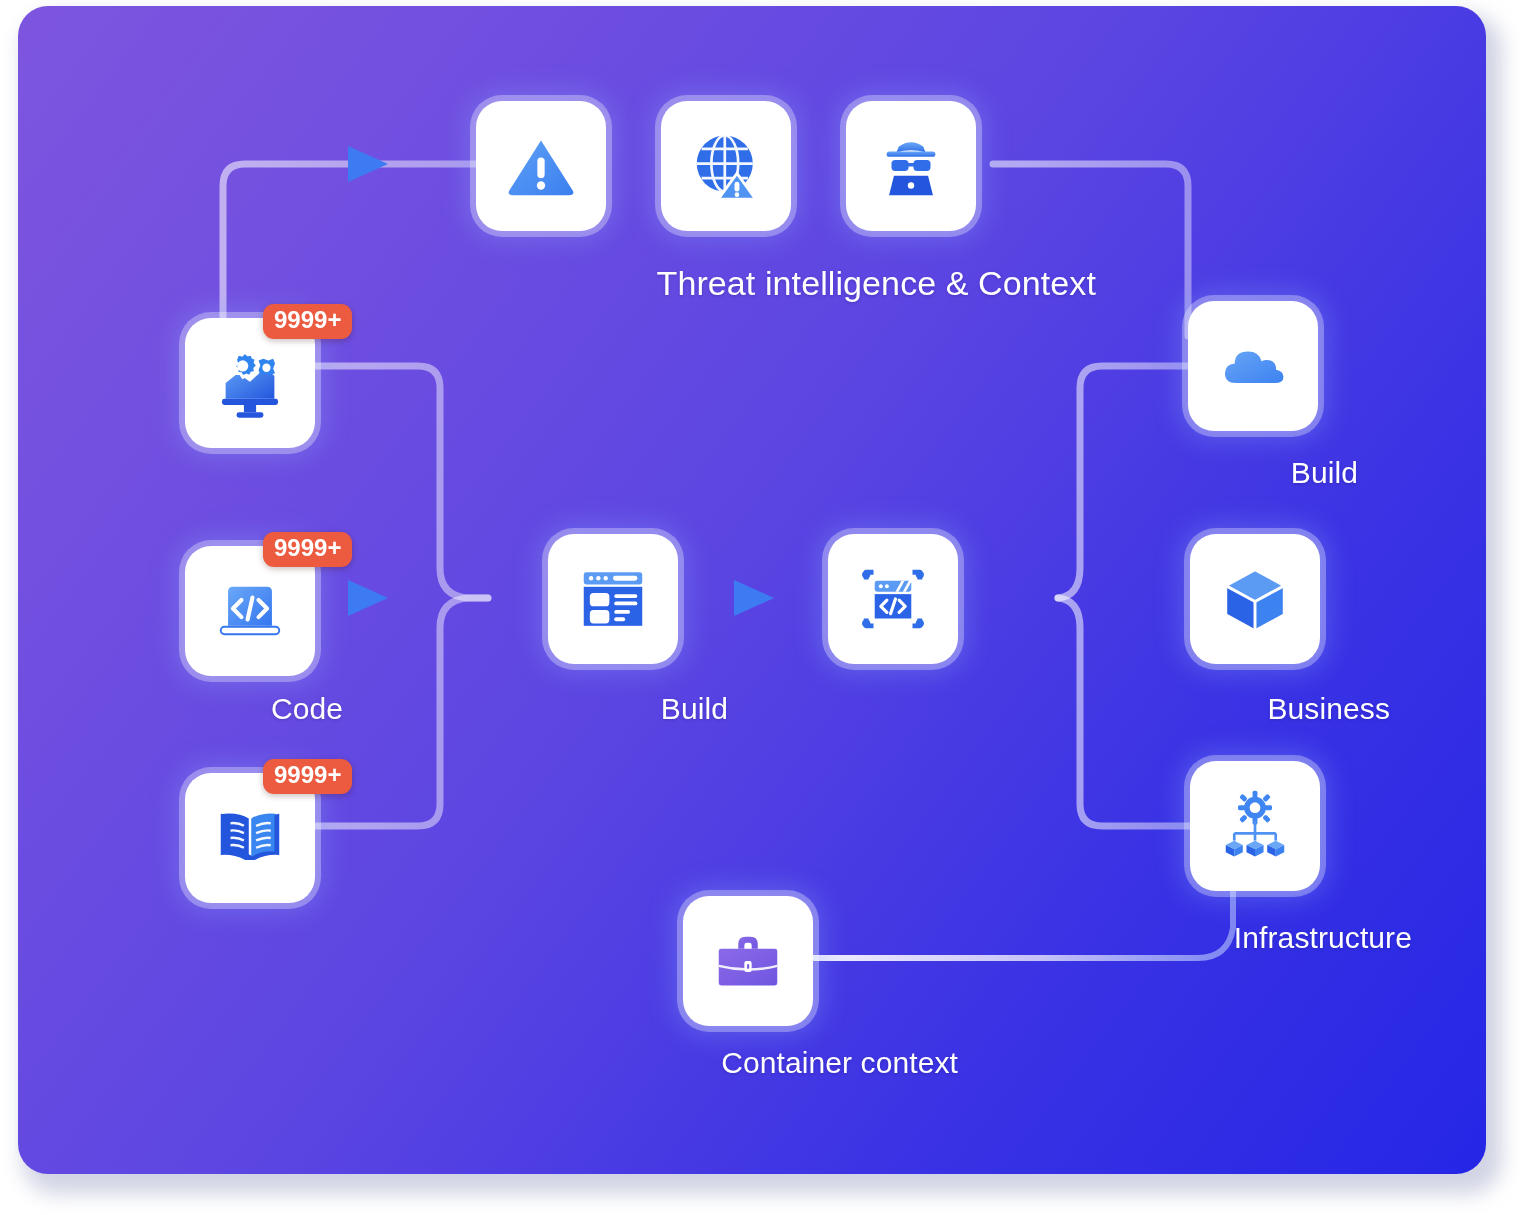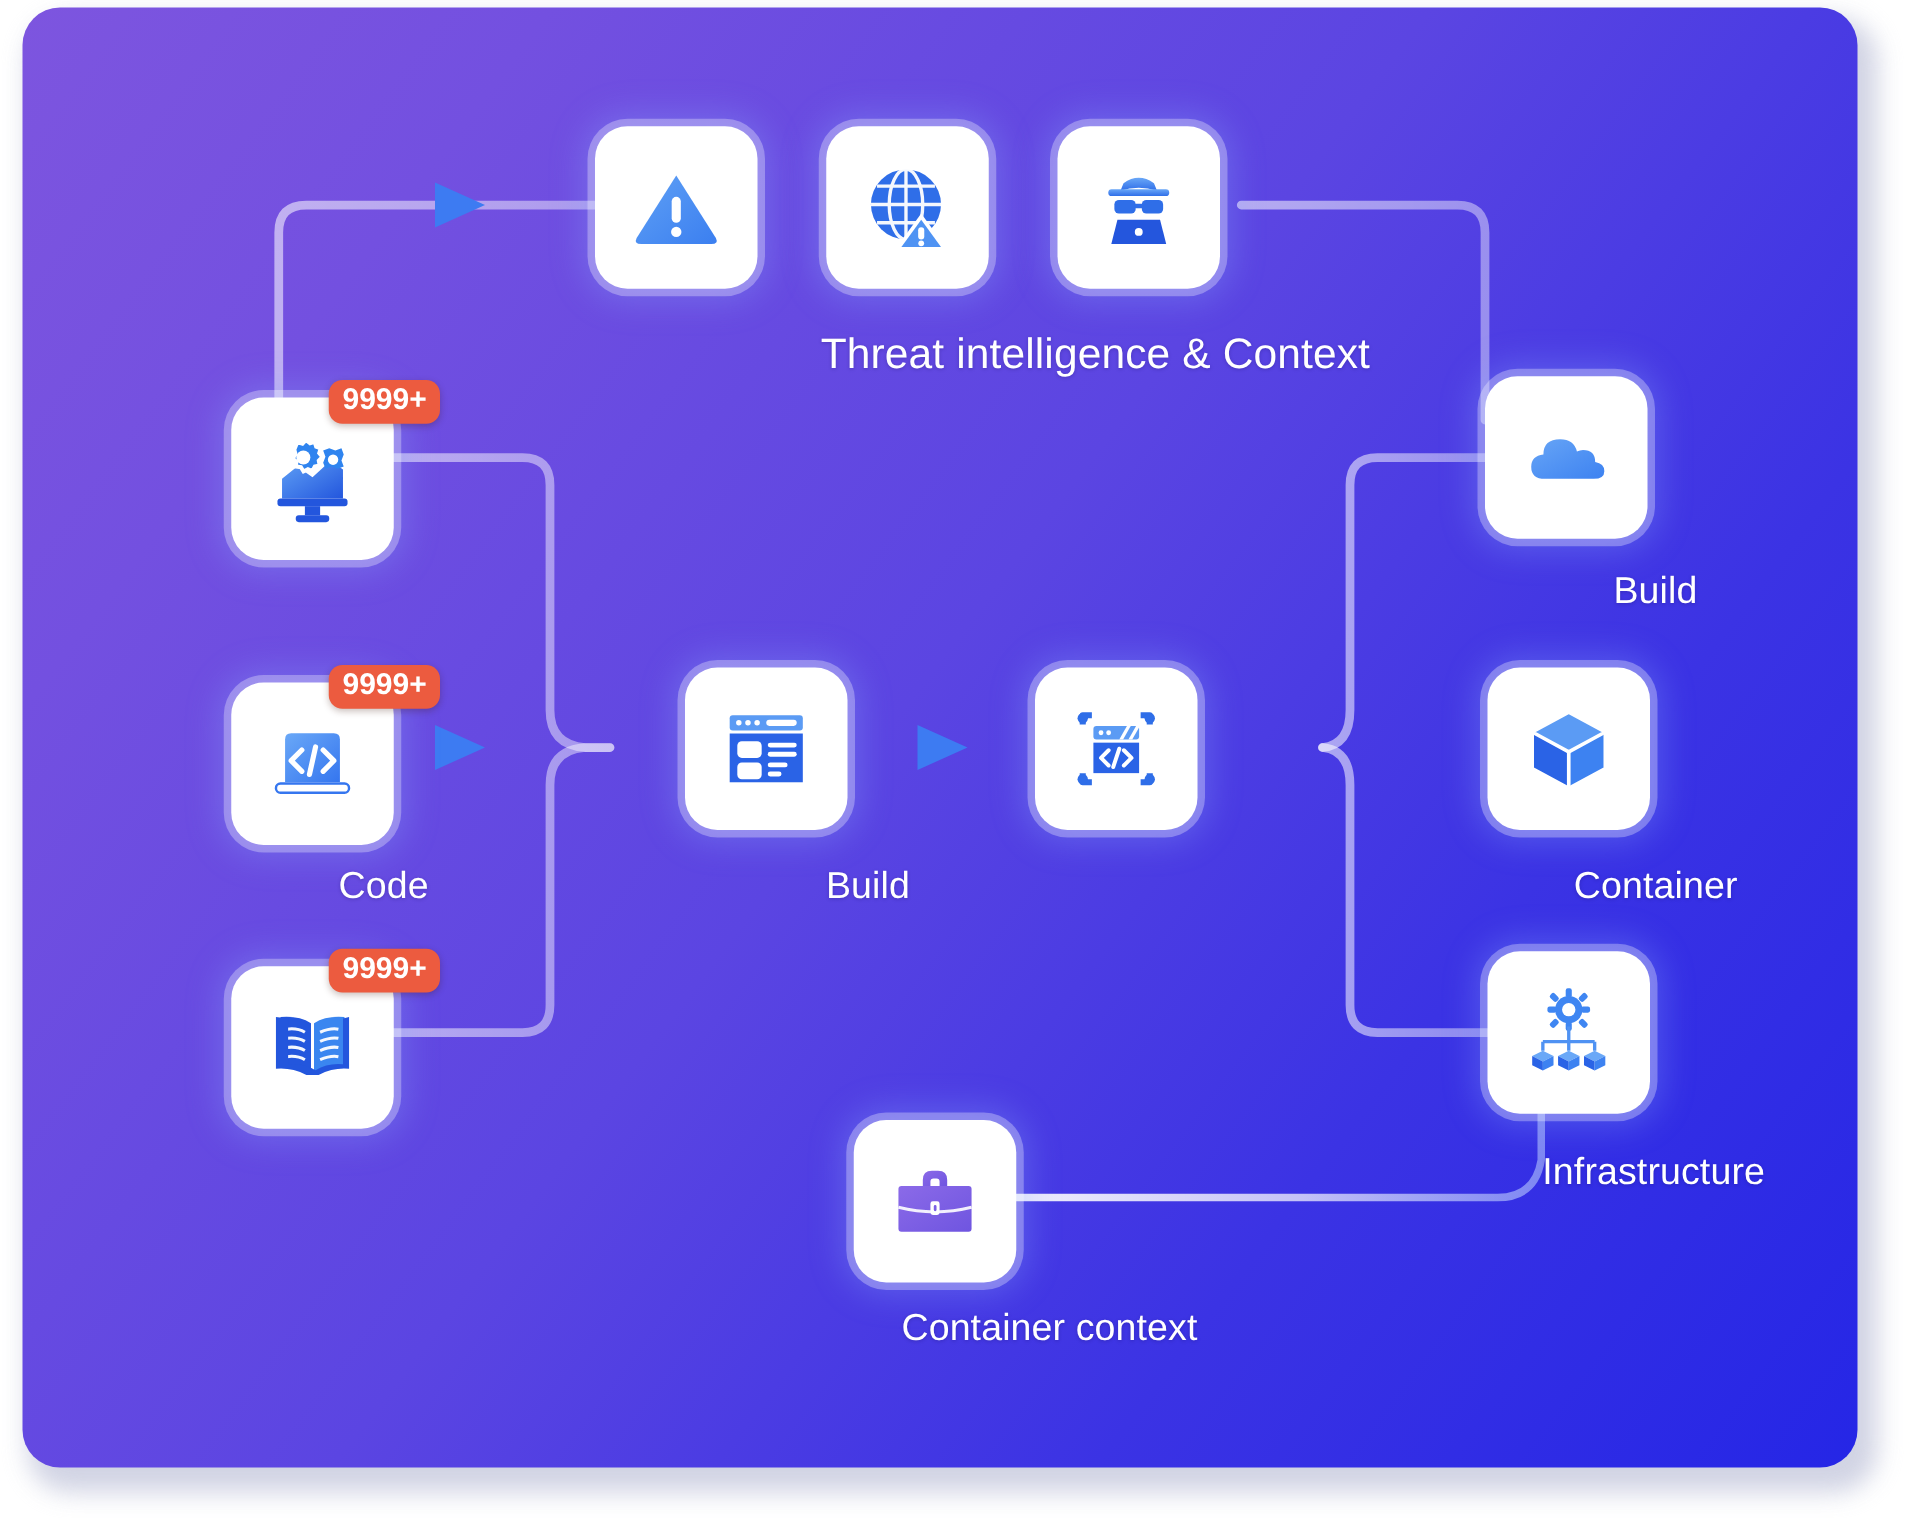--- a/index.html
+++ b/index.html
@@ -330,21 +330,21 @@
     <div class="node" style="left:1172px;top:528px;">
       <svg class="glyph" viewBox="0 0 64 64">
         <path d="M32 8 L56 21 L32 34 L8 21 Z" fill="#5b9bf4"></path>
         <path d="M8 21 L32 34 L32 58 L8 45 Z" fill="#2a63e6"></path>
         <path d="M56 21 L32 34 L32 58 L56 45 Z" fill="#3d82f1"></path>
         <path d="M32 8 L56 21 L32 34 L8 21 Z" fill="none" stroke="#fff" stroke-width="2.4" stroke-linejoin="round"></path>
         <path d="M8 21 L8 45 L32 58 L56 45 L56 21" fill="none" stroke="#fff" stroke-width="2.4" stroke-linejoin="round"></path>
         <line x1="32" y1="34" x2="32" y2="58" stroke="#fff" stroke-width="2.4"></line>
       </svg>
     </div>
-    <div class="label" style="left:1052px;top:686px;width:320px;">Container</div>
+    <div class="label" style="left:1052px;top:686px;width:320px;">Business</div>
 
     <div class="node" style="left:1172px;top:755px;">
       <svg class="glyph" viewBox="0 0 64 64">
         <g fill="#3f86f2">
           <circle cx="32" cy="17" r="9"></circle>
           <g>
             <rect x="30" y="3" width="4" height="6" rx="1.4"></rect>
             <rect x="30" y="25" width="4" height="6" rx="1.4"></rect>
             <rect x="18" y="15" width="6" height="4" rx="1.4"></rect>
             <rect x="40" y="15" width="6" height="4" rx="1.4"></rect>

